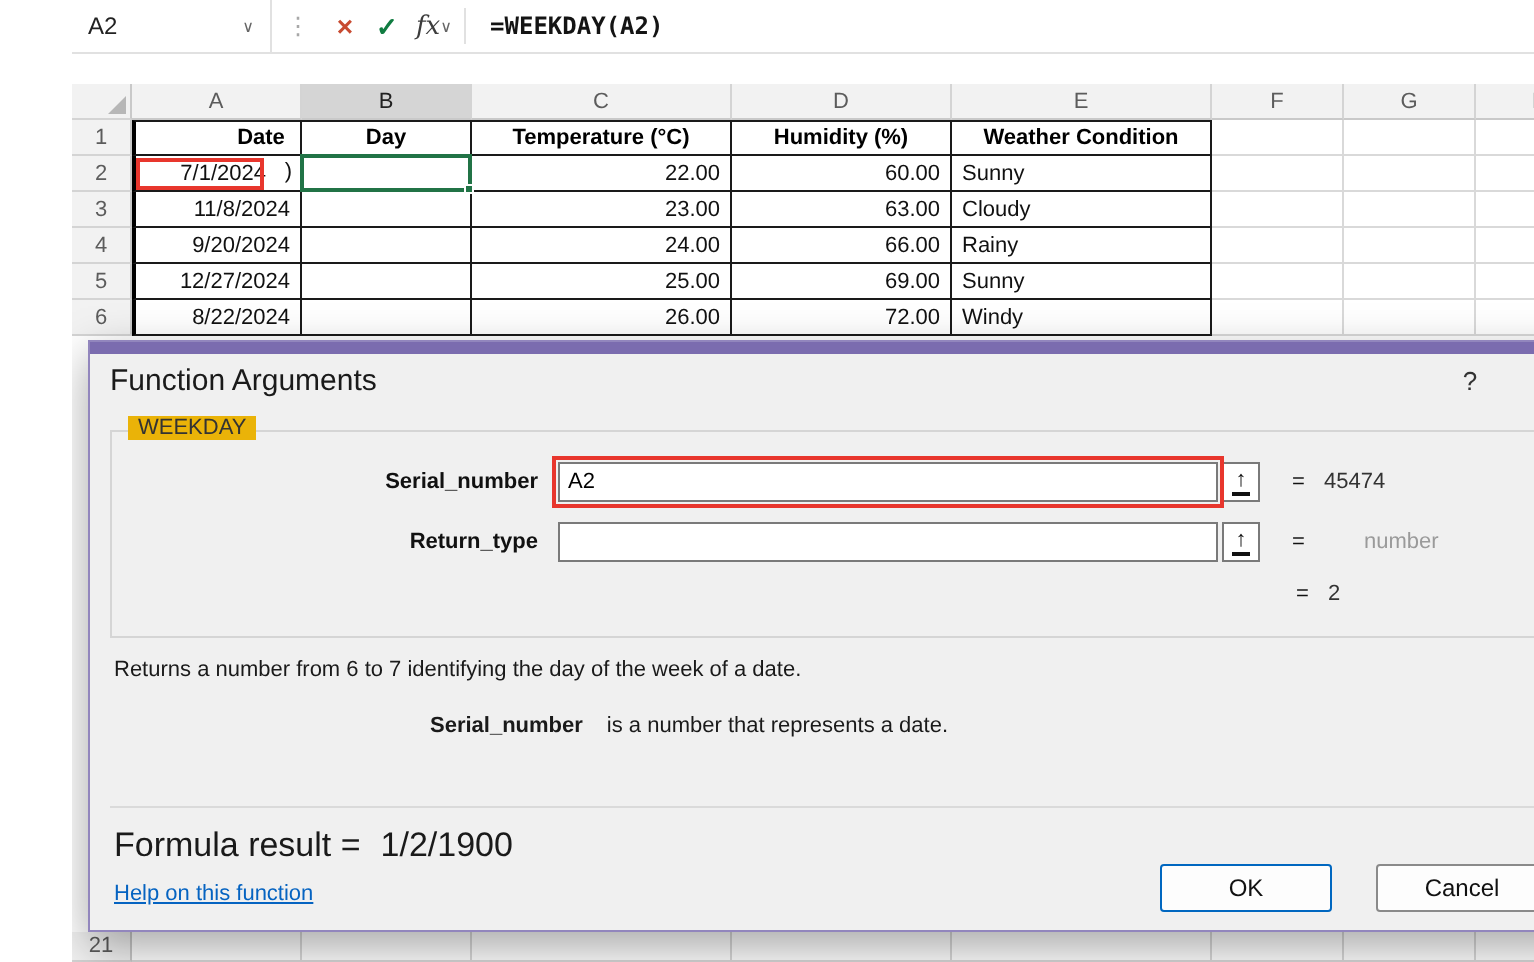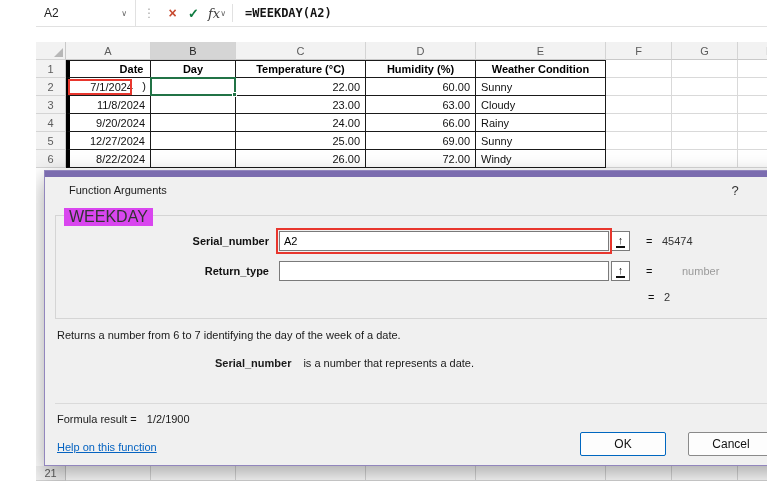--- a/index.html
+++ b/index.html
@@ -47,21 +47,21 @@
         border-right:1px solid #d4d4d4; border-bottom:1px solid #c9c9c9; }
   .ch.sel { background:#d5d5d5; color:#222; }
   .wA{width:85px}.wB{width:85px}.wC{width:130px}.wD{width:110px}
   .wE{width:130px}.wF{width:66px}.wG{width:66px}.wH{width:65px}
   .corner { position:relative; }
   .corner .tri {
     position:absolute; right:2px; bottom:2px; width:0; height:0;
     border-left:9px solid transparent; border-bottom:9px solid #b7b7b7;
   }
   .tc { border-right:1px solid #1a1a1a; border-bottom:1px solid #1a1a1a; }
-  .tc.first { border-left:4px solid #000000;padding-left:43px; }
+  .tc.first { border-left:2px solid #000000;padding-left:43px; }
   .th { font-weight:bold; color:#000; justify-content:center; border-top:1px solid #1a1a1a; }
   .num, .date { justify-content:flex-end; padding-right:5px; color:#111; }
   .txt { padding-left:5px; color:#111; }
   .a2cell { position:relative; justify-content:flex-end; padding-right:17px; }
   .a2paren { position:absolute; right:4px; top:2px; color:#111; }
 
   .red-box-a2 {
     position:absolute; left:32px; top:79px; width:64px; height:16px;
     border:2px solid #e8362d; z-index:3; background:transparent;
   }
@@ -78,35 +78,35 @@
   .bottom-strip .c { height:15px; }
 
   
   .dialog {
     position:absolute; left:8px; top:170px; width:751px; height:296px;
     background:#f0f0f0; border:1px solid #9286bd;
     box-shadow:0 8px 22px rgba(0,0,0,0.35); z-index:10;
   }
   .dlg-strip { height:6px; background:#7b6caf; }
   .dlg-titlebar { height:26px; position:relative; display:flex; align-items:center; }
-  .dlg-title { font-size:11px; color:#1a1a1a; padding-left:24px; }
+  .dlg-title { font-size:15px; color:#1a1a1a; padding-left:10px; }
   .dlg-winbtn {
     position:absolute; top:0; width:38px; height:26px; display:flex;
     align-items:center; justify-content:center; font-size:13px; color:#333; cursor:default;
   }
   .dlg-help-btn { right:40px; }
   .dlg-close-btn { right:2px; font-size:14px; }
 
   .dlg-group {
     position:absolute; left:10px; right:10px; top:44px; height:104px;
     border:1px solid #d5d5d5;
   }
   .dlg-group-label {
-    position:absolute; top:-8px; left:8px; background:#d946ef;
-    padding:0 5px; font-size:16px; color:#333;
+    position:absolute; top:-8px; left:8px; background:#eab308;
+    padding:0 5px; font-size:11px; color:#333;
   }
   .f-row { display:flex; align-items:center; margin:0 8px; height:22px; }
   .f-row.r1 { margin-top:14px; }
   .f-row.r2 { margin-top:8px; }
   .f-row.rres { margin-top:7px; height:16px; }
   .f-label { width:215px; text-align:right; font-weight:bold; font-size:11px;
              color:#111; padding-right:10px; flex:none; }
   .f-input-wrap { position:relative; width:330px; flex:none; }
   .f-input {
     width:100%; height:20px; border:1px solid #7a7a7a; background:#fff;
@@ -125,21 +125,21 @@
   .f-res.muted { color:#9a9a9a;padding-left:20px; }
   .sp { visibility:hidden; height:1px; }
   .f-input-sp { width:330px; flex:none; }
   .f-range-sp { width:21px; flex:none; margin-left:2px; }
 
   .dlg-desc { position:absolute; top:158px; left:12px; font-size:11px; color:#1a1a1a; }
   .dlg-argline { position:absolute; top:186px; left:170px; font-size:11px;
                  color:#1a1a1a; display:flex; gap:12px; }
   .dlg-argline .argname { font-weight:bold; }
   .dlg-hr { position:absolute; top:232px; left:10px; right:10px; height:1px; background:#dadada; }
-  .dlg-formula-result { position:absolute; top:242px; left:12px; font-size:11px;
+  .dlg-formula-result { position:absolute; top:242px; left:12px; font-size:17px;
                         color:#1a1a1a; display:flex; gap:10px; }
   .dlg-footer-link { position:absolute; left:12px; bottom:12px; font-size:11px;
                      color:#0563c1; text-decoration:underline; cursor:pointer; }
   .dlg-btn {
     position:absolute; bottom:9px; width:86px; height:24px; background:#fdfdfd;
     border:1px solid #8a8a8a; border-radius:2px; font-size:12px; color:#111;
     display:flex; align-items:center; justify-content:center; cursor:default;
   }
   .dlg-ok { right:128px; border-color:#0067c0; }
   .dlg-cancel { right:20px; }

